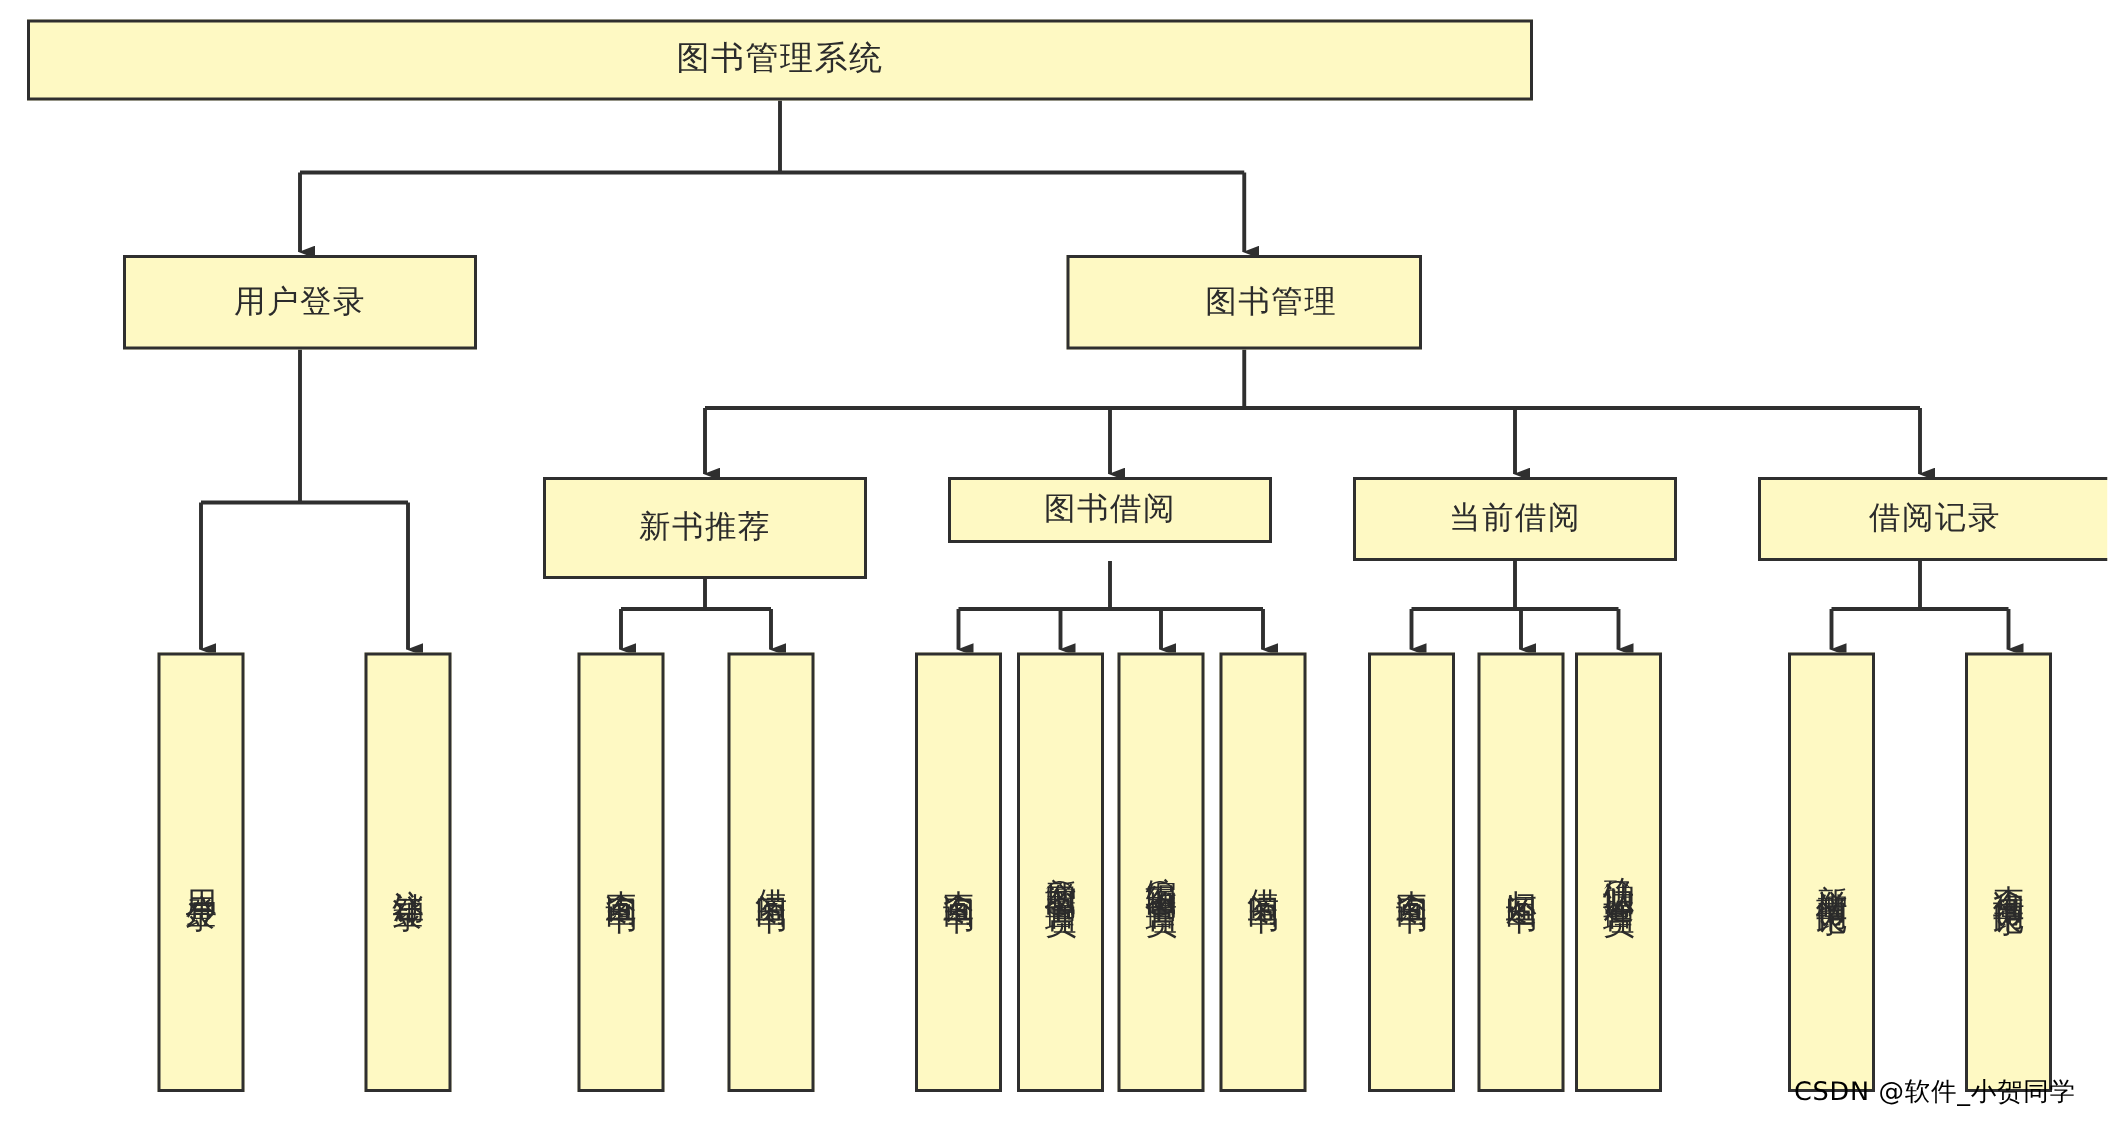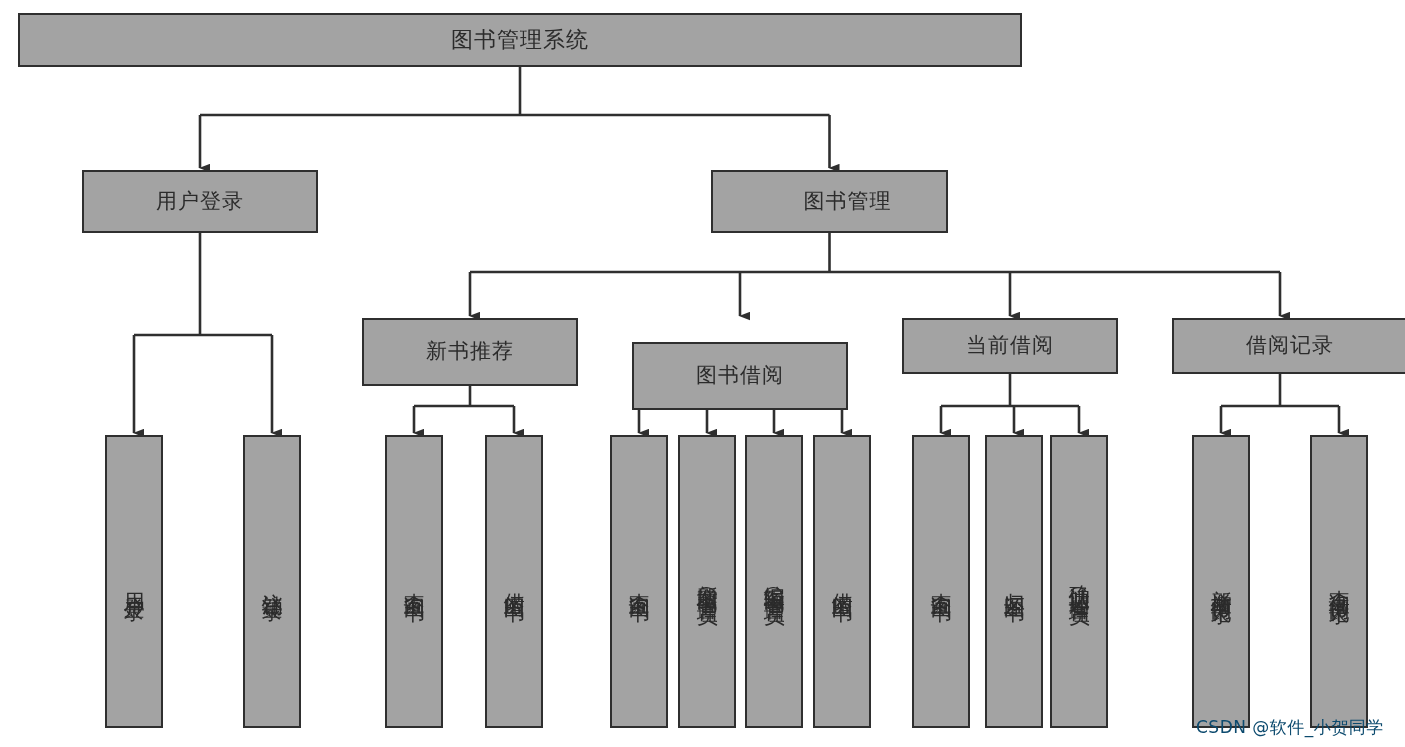--- a/index.html
+++ b/index.html
@@ -23,21 +23,21 @@
     left: 0;
     top: 0;
     width: 1405px;
     height: 747px;
     pointer-events: none;
   }
   .node {
     position: absolute;
     box-sizing: border-box;
     border: 2px solid #2f2f2f;
-    background: #a3a3a3;
+    background: #fef9c3;
     display: flex;
     align-items: center;
     justify-content: center;
     color: #2b2b2b;
   }
   .node.h {
     font-size: 21px;
     line-height: 1.2;
     letter-spacing: 1px;
   }
@@ -54,21 +54,21 @@
     text-orientation: upright;
     font-size: 21px;
     line-height: 1.25;
     letter-spacing: 3px;
     white-space: nowrap;
     color: #2b2b2b;
   }
   .watermark {
     position: absolute;
     font-size: 17px;
-    color: #0c4a6e;
+    color: #000000;
     letter-spacing: 0.5px;
     white-space: nowrap;
   }
 </style>
 </head>
 <body>
 
 <div id="canvas">
 
   <svg class="wires" viewBox="0 0 1405 747">
@@ -120,21 +120,21 @@
       </div>
       <div class="node h" style="left: 82px; top: 170px; width: 236px; height: 63px;">
         <span>用户登录</span>
       </div>
       <div class="node h" style="left: 711px; top: 170px; width: 237px; height: 63px; padding-left: 36px;">
         <span>图书管理</span>
       </div>
       <div class="node h" style="left: 362px; top: 318px; width: 216px; height: 68px;">
         <span>新书推荐</span>
       </div>
-      <div class="node h" style="left: 632px; top: 318px; width: 216px; height: 68px; margin-top: 24px;">
+      <div class="node h" style="left: 632px; top: 318px; width: 216px; height: 44px;">
         <span>图书借阅</span>
       </div>
       <div class="node h" style="left: 902px; top: 318px; width: 216px; height: 56px;">
         <span>当前借阅</span>
       </div>
       <div class="node h" style="left: 1172px; top: 318px; width: 236px; height: 56px;">
         <span>借阅记录</span>
       </div>
       <div class="node leaf" style="left: 105px; top: 435px; width: 58px; height: 293px;">
         <span class="vtext">用户登录</span>

